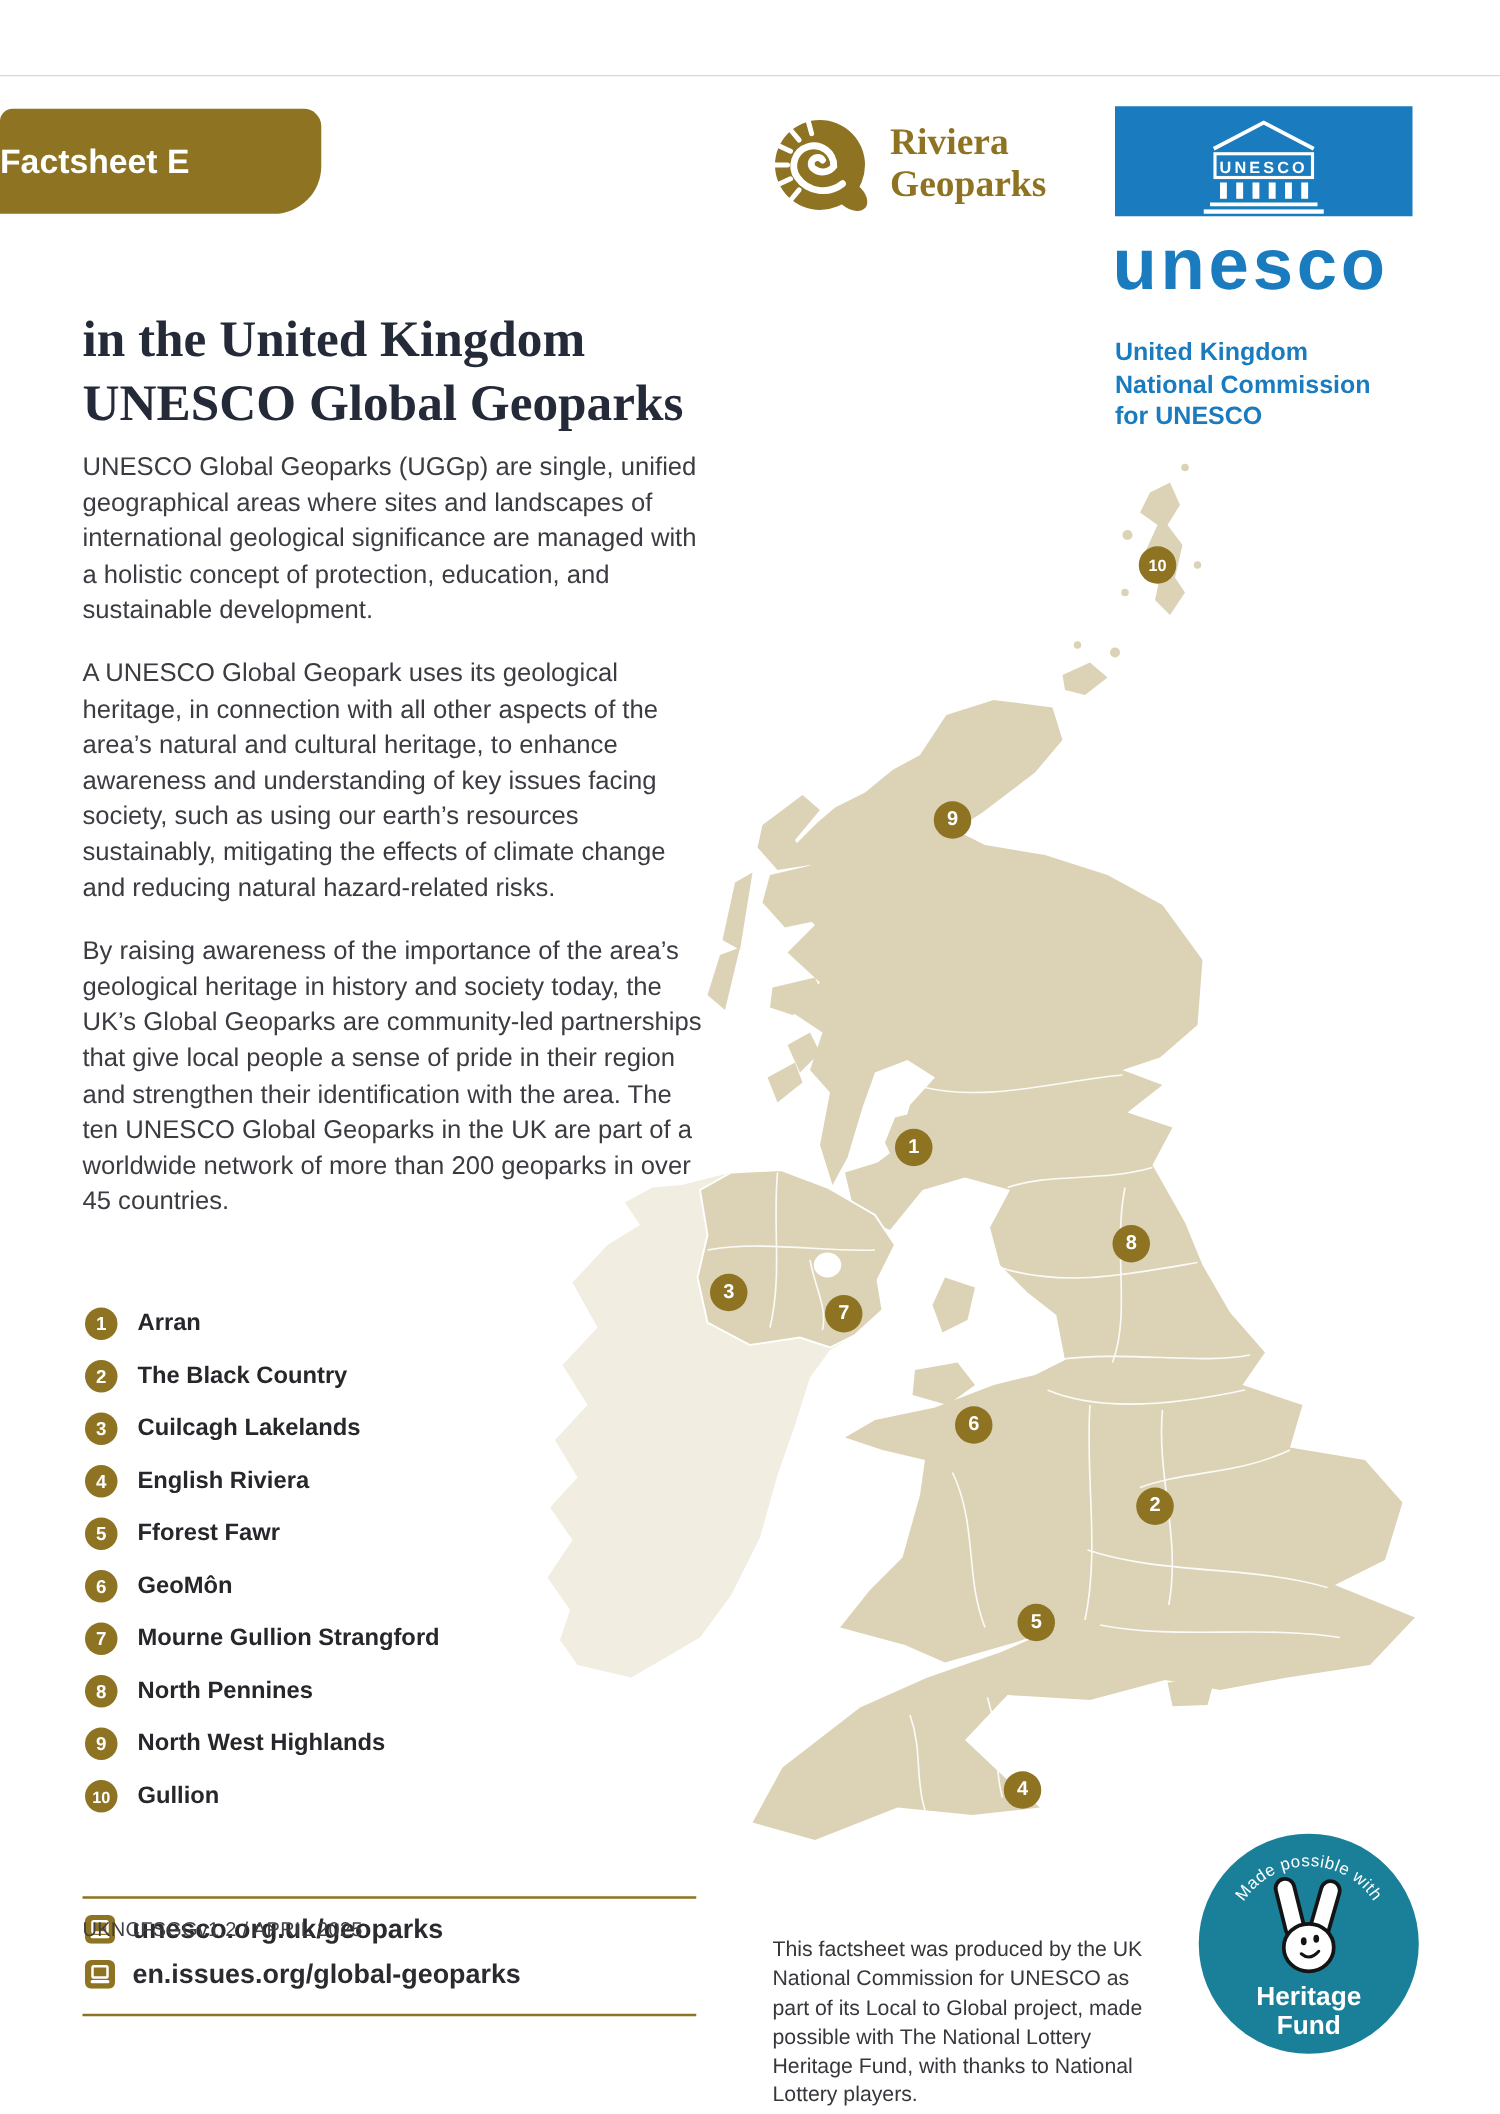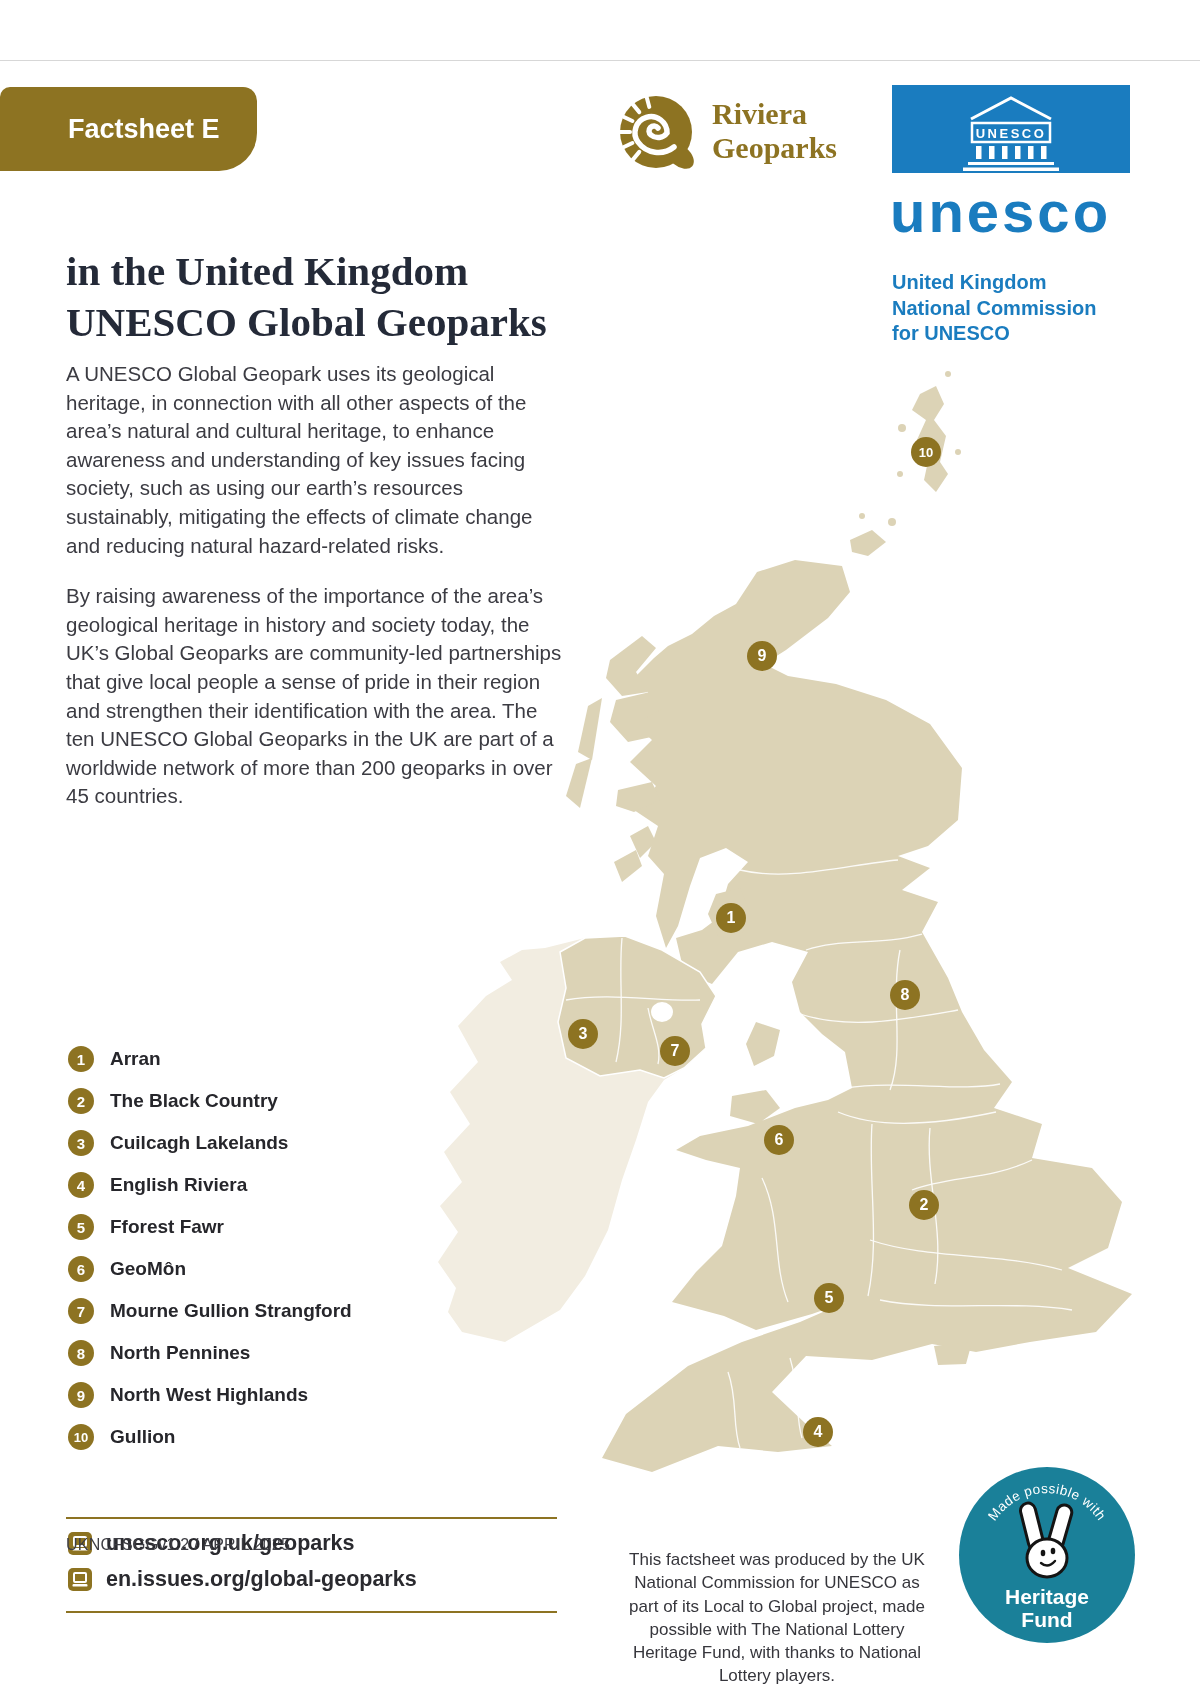--- a/index.html
+++ b/index.html
@@ -6,21 +6,21 @@
   #page{position:relative;width:1200px;height:1691px;background:#ffffff;overflow:hidden;
         font-family:"Liberation Sans",sans-serif;}
   .abs{position:absolute;}
 
   
   #top-line{left:0;top:60px;width:1200px;height:1px;background:#c9c9c9;opacity:.75;}
 
   
   #badge{left:0;top:87px;width:257px;height:84px;background:#8d7322;
          border-radius:10px 14px 38px 0;display:flex;align-items:center;
-         padding-left:68px;box-sizing:border-box;color:#fff;font-size:27px;font-weight:bold;}
+         box-sizing:border-box;color:#fff;font-size:27px;font-weight:bold;}
 
   
   #gg-text{left:712px;top:97px;color:#8d7322;font-family:"Liberation Serif",serif;
            font-weight:600;font-size:30px;line-height:34px;}
 
   
   #un-box{left:892px;top:85px;width:238px;height:88px;background:#1a7cbf;}
   #un-word{left:890px;top:183px;color:#1a7cbf;font-size:58px;font-weight:bold;
            letter-spacing:3px;line-height:1;}
   #un-comm{left:892px;top:250px;color:#1a7cbf;font-size:20px;font-weight:bold;line-height:25.5px;margin-top:20px;}
@@ -42,21 +42,21 @@
 
   
   .gold-line{height:2px;background:#8d7322;width:491px;left:66px;}
   #sep1{top:1517px;} #sep2{top:1611px;}
   #links{left:68px;top:1531px;}
   .linkrow{display:flex;align-items:center;margin-bottom:11px;cursor:pointer;}
   .linkrow .lbl{margin-left:14px;font-size:21.5px;font-weight:bold;color:#2a2a2f;text-align:right;}
   #version{left:66px;top:1536px;font-size:16px;color:#3e3e44;font-weight:500;letter-spacing:.2px;}
 
   
-  #credit{left:618px;top:1548px;width:318px;font-size:17px;line-height:23.3px;color:#36363c;text-align:center;}
+  #credit{left:618px;top:1548px;width:318px;font-size:17px;line-height:23.3px;color:#36363c;}
 
   
   .marker{position:absolute;width:30px;height:30px;border-radius:50%;background:#8d7322;
           color:#fff;font-weight:bold;font-size:16px;display:flex;align-items:center;
           justify-content:center;transform:translate(-15px,-15px);}
   .marker.two{font-size:13px;}
   svg text{font-family:"Liberation Sans",sans-serif;}
 </style>
 </head>
 <body>
@@ -190,20 +190,21 @@
     <div>United Kingdom</div>
     <div>National Commission</div>
     <div>for UNESCO</div>
   </div>
 
   <div class="abs" id="title">
     <div>in the United Kingdom</div>
     <div>UNESCO Global Geoparks</div>
   </div>
   <div class="abs" id="paras">
+    <p>UNESCO Global Geoparks (UGGp) are single, unified geographical areas where sites and landscapes of international geological significance are managed with a holistic concept of protection, education, and sustainable development.</p>
     <p>A UNESCO Global Geopark uses its geological heritage, in connection with all other aspects of the area’s natural and cultural heritage, to enhance awareness and understanding of key issues facing society, such as using our earth’s resources sustainably, mitigating the effects of climate change and reducing natural hazard-related risks.</p>
     <p>By raising awareness of the importance of the area’s geological heritage in history and society today, the UK’s Global Geoparks are community-led partnerships that give local people a sense of pride in their region and strengthen their identification with the area. The ten UNESCO Global Geoparks in the UK are part of a worldwide network of more than 200 geoparks in over 45 countries.</p>
   </div>
 
   <div class="abs" id="glist">
     <div class="li">
         <span class="bullet">1</span>
         <span class="name">Arran</span>
       </div>
     <div class="li">

